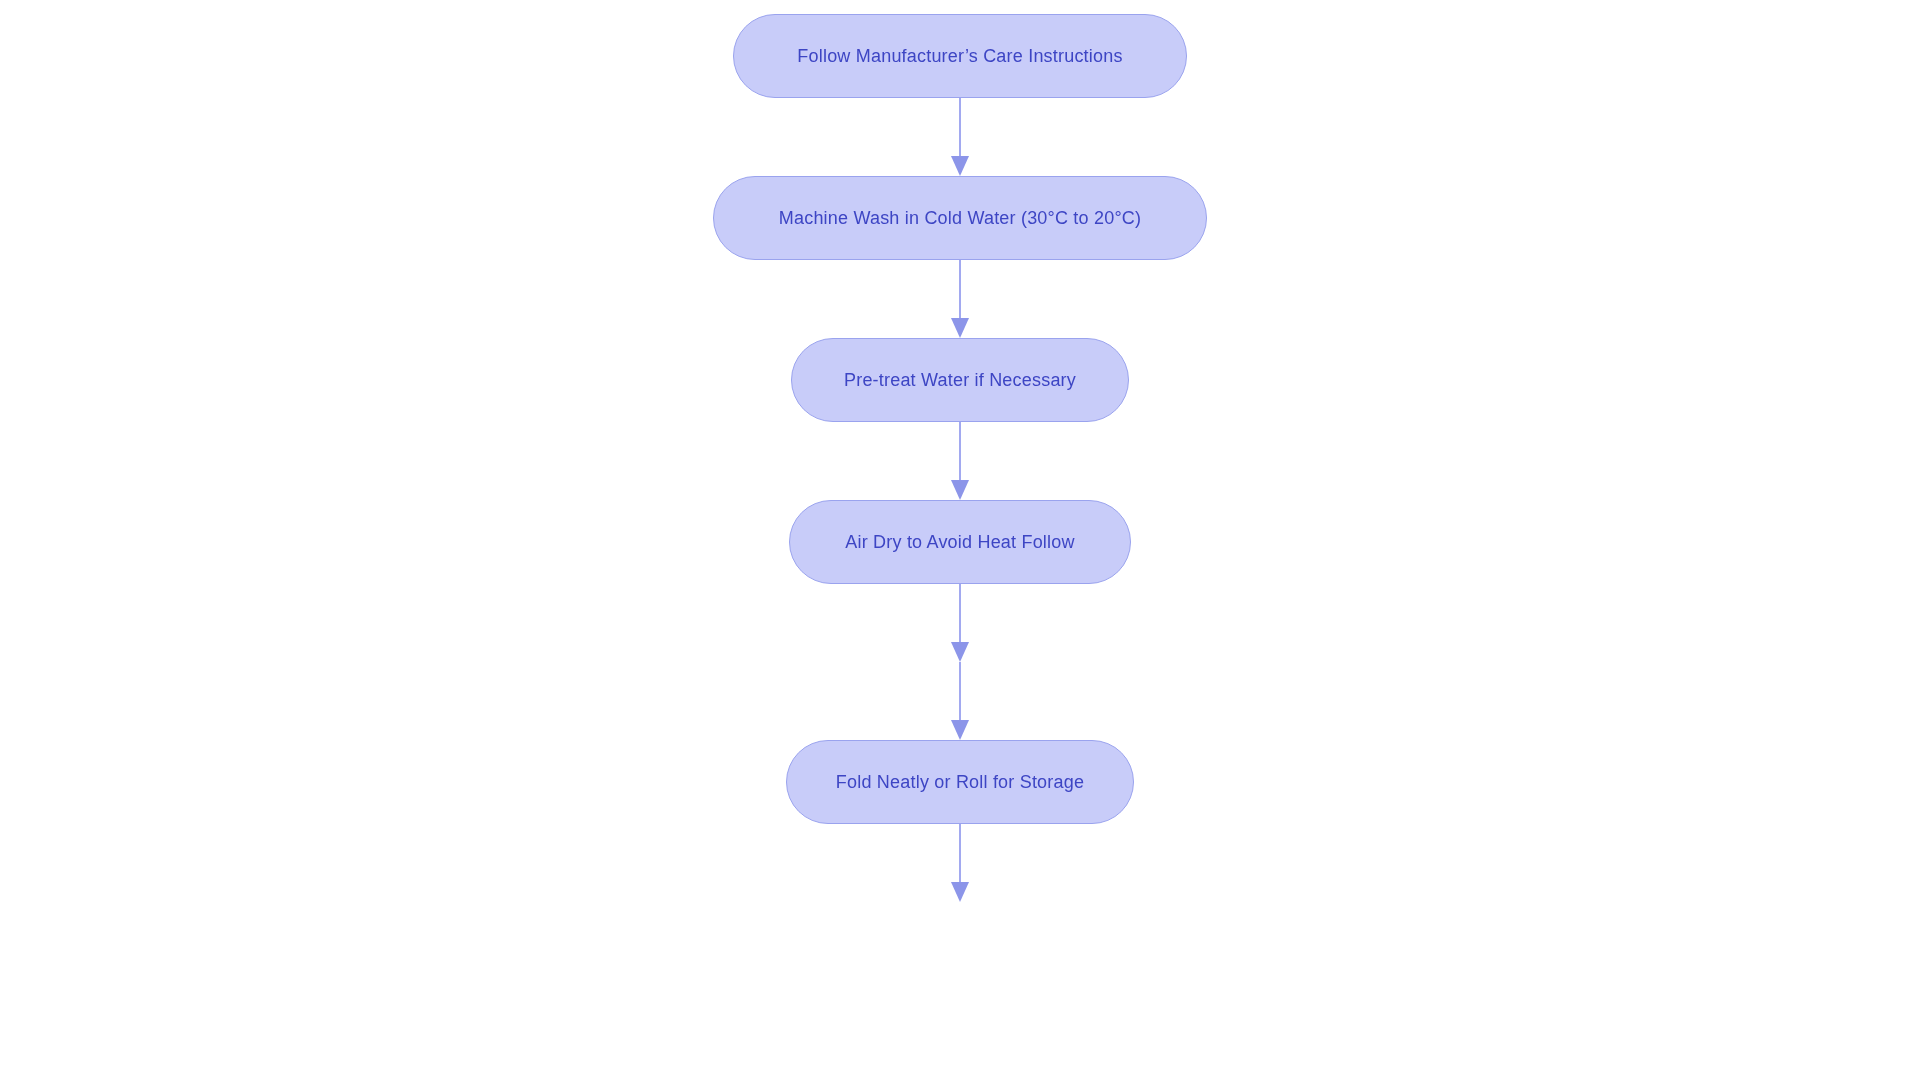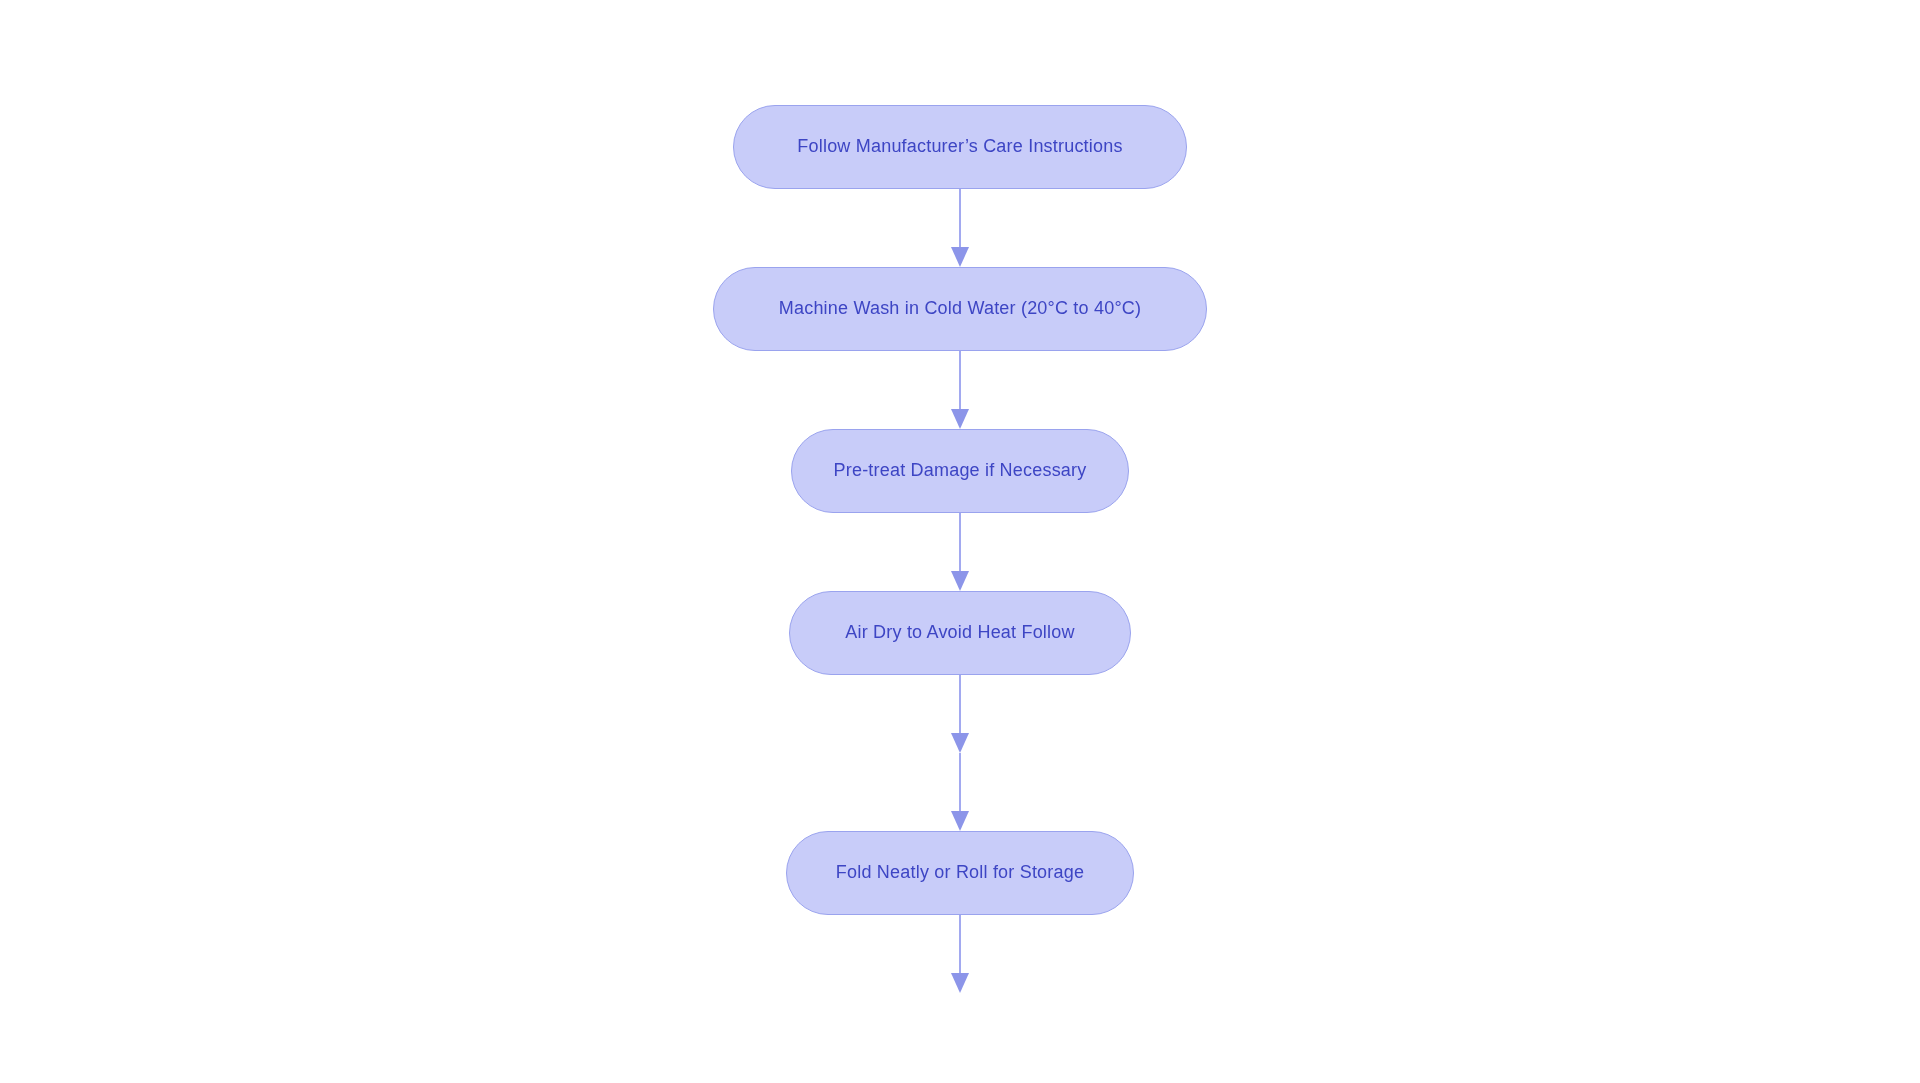--- a/index.html
+++ b/index.html
@@ -18,21 +18,20 @@
     font-family: "Liberation Sans", "DejaVu Sans", sans-serif;
     overflow: hidden;
   }
   .canvas {
     width: 1920px;
     height: 1083px;
     display: flex;
     flex-direction: column;
     align-items: center;
     padding-top: 14px;
-    justify-content: center;
   }
   .node {
     height: 84px;
     border-radius: 42px;
     background: var(--node-fill);
     border: 1.5px solid var(--node-border);
     color: var(--node-text);
     display: flex;
     align-items: center;
     justify-content: center;
@@ -78,30 +77,30 @@
   <div class="node n1">
     <span>Follow Manufacturer’s Care Instructions</span>
   </div>
 
   <div class="arrow">
     <div class="arrow-line"></div>
     <div class="arrow-head"></div>
   </div>
 
   <div class="node n2">
-    <span>Machine Wash in Cold Water (20°C to 40°C)</span>
+    <span>Machine Wash in Cold Water (30°C to 20°C)</span>
   </div>
 
   <div class="arrow">
     <div class="arrow-line"></div>
     <div class="arrow-head"></div>
   </div>
 
   <div class="node n3">
-    <span>Pre-treat Damage if Necessary</span>
+    <span>Pre-treat Water if Necessary</span>
   </div>
 
   <div class="arrow">
     <div class="arrow-line"></div>
     <div class="arrow-head"></div>
   </div>
 
   <div class="node n4">
     <span>Air Dry to Avoid Heat Follow</span>
   </div>

